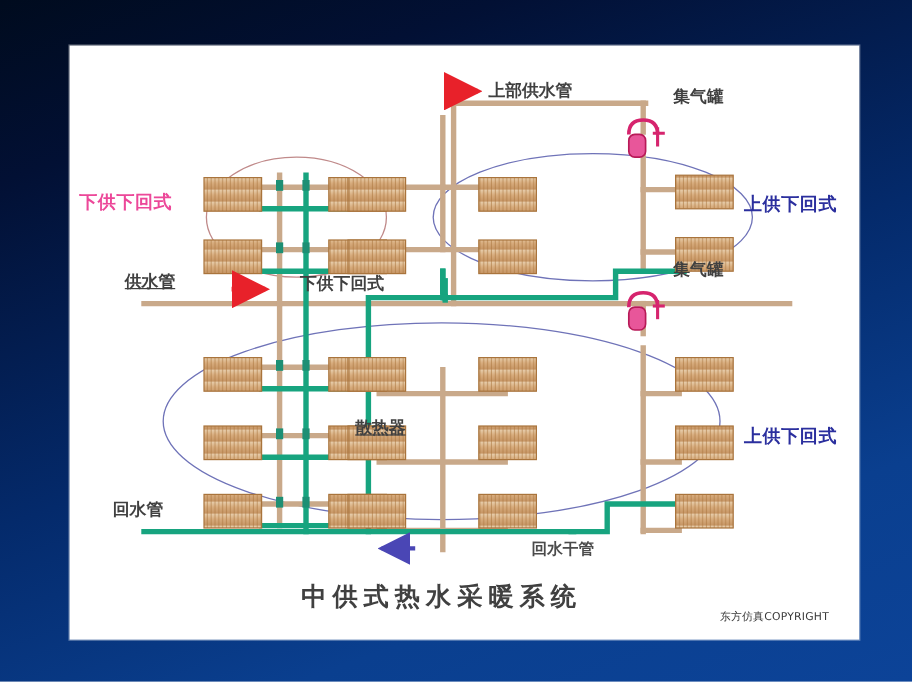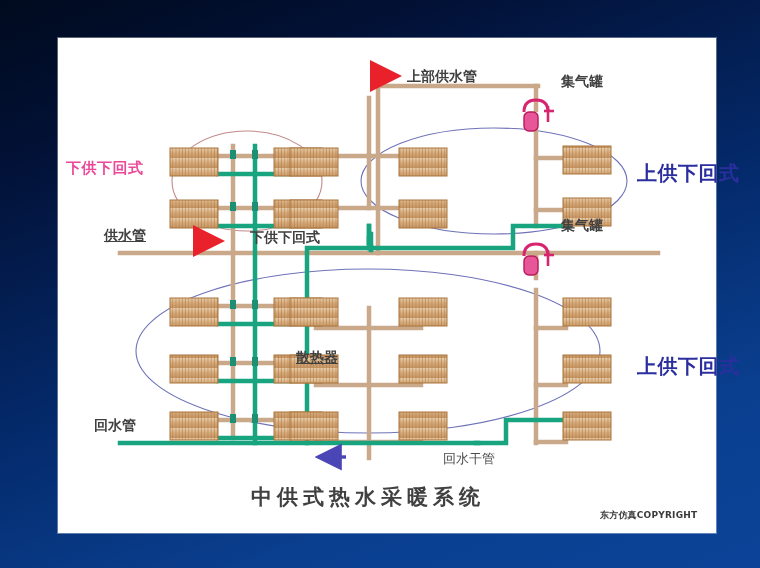--- a/index.html
+++ b/index.html
@@ -11,27 +11,27 @@
   #stage{position:relative;width:760px;height:568px;}
   #panel{
     position:absolute;left:58px;top:38px;width:658px;height:495px;
     background:#ffffff;
     box-shadow:0 0 0 1px rgba(255,255,255,.35);
   }
   #svgwrap{position:absolute;left:0;top:0;width:658px;height:495px;}
   .lbl{position:absolute;white-space:nowrap;line-height:1;}
   .cn{font-family:"DejaVu Sans","Liberation Sans",sans-serif;}
   .lbl-red{color:#ec4899;font-size:15px;font-weight:700;letter-spacing:.5px;}
-  .lbl-blue{color:#2b2f9e;font-size:20px;font-weight:700;letter-spacing:.5px;margin-left:17px;}
+  .lbl-blue{color:#2b2f9e;font-size:15px;font-weight:700;letter-spacing:.5px;}
   .lbl-dark{color:#404040;font-size:14px;font-weight:700;}
-  .lbl-gray{color:#4b4b4b;font-size:13px;font-weight:400;}
+  .lbl-gray{color:#4b4b4b;font-size:13px;font-weight:700;}
   .title{
     color:#404040;font-size:21px;font-weight:700;letter-spacing:5px;
   }
-  .copy{color:#3a3a3a;font-size:9px;font-weight:700;letter-spacing:.2px;}
+  .copy{color:#3a3a3a;font-size:9px;font-weight:400;letter-spacing:.2px;}
 </style>
 </head>
 <body>
 
 <div id="stage">
   <div id="panel">
 
     <svg id="svgwrap" viewBox="0 0 658 495">
       <defs>
         <linearGradient id="gsupplyend" x1="0" y1="0" x2="1" y2="0">

